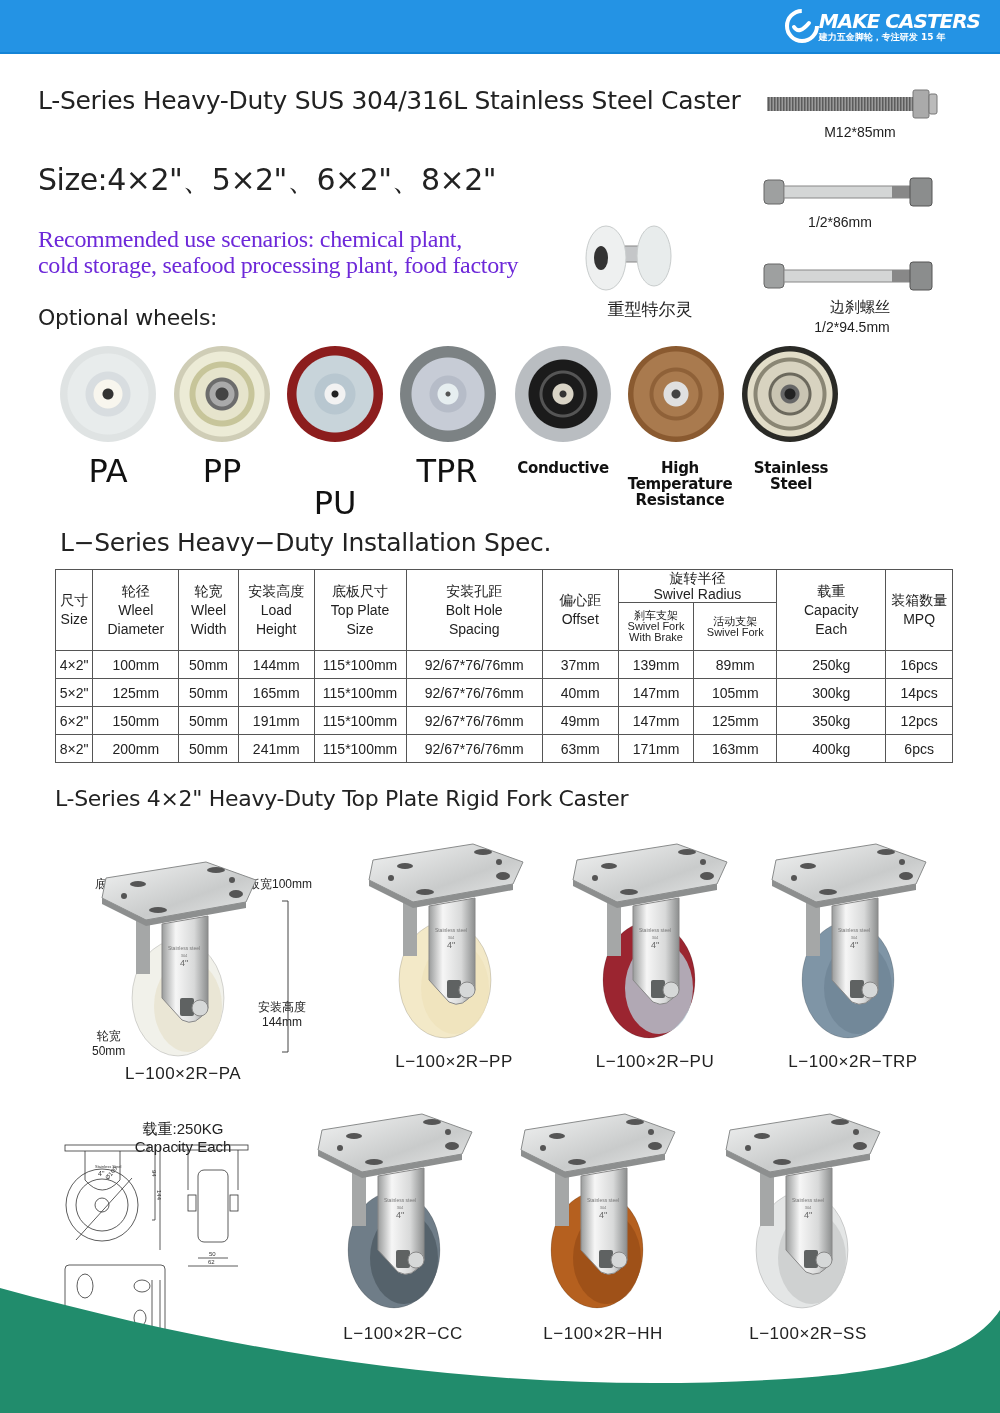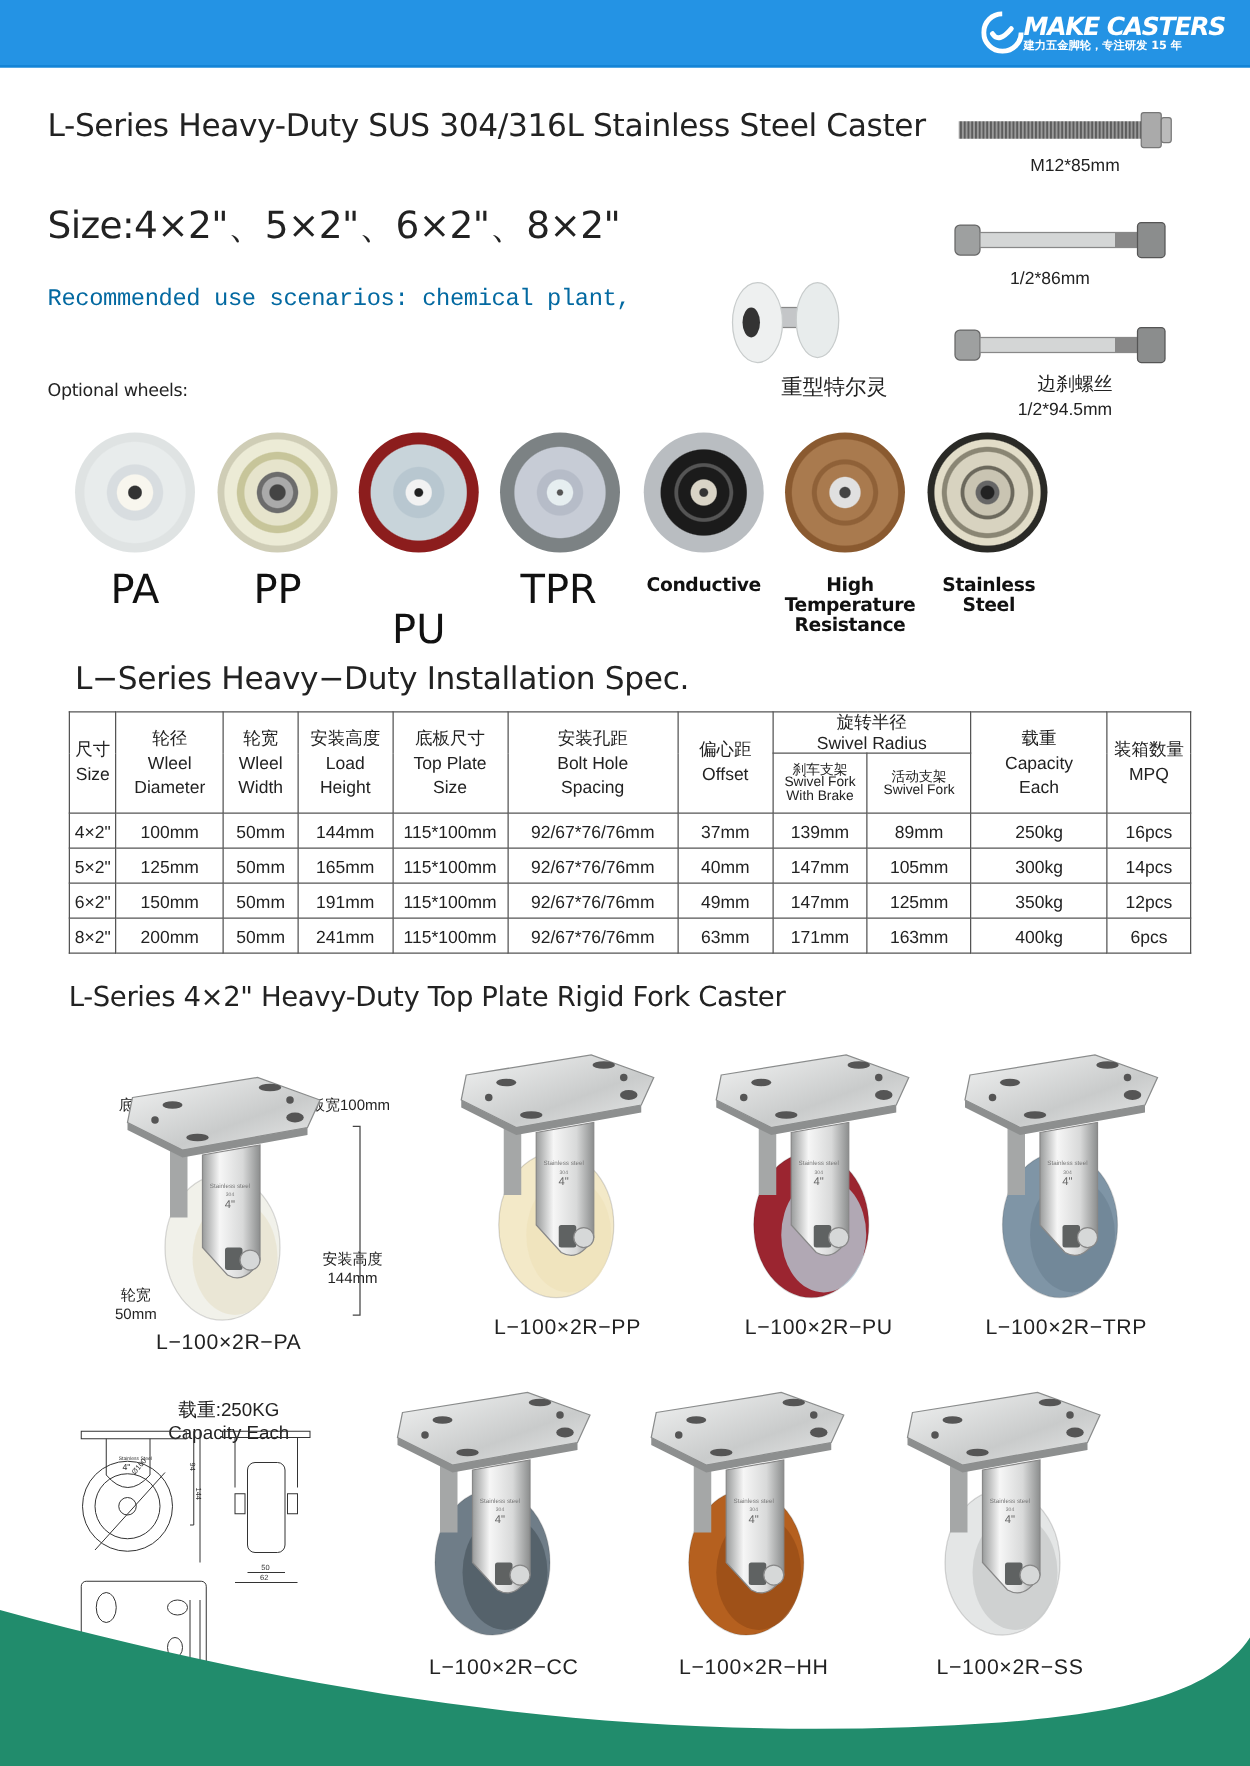--- a/index.html
+++ b/index.html
@@ -9,22 +9,22 @@
   .topbar { position: absolute; left: 0; top: 0; width: 1000px; height: 54px; background: #2493e4; border-bottom: 2px solid #1484d6; }
   .logo { position: absolute; right: 20px; top: 9px; display: flex; align-items: center; gap: 0; color: #fff; }
   .logo-mark { width: 34px; height: 34px; position: relative; }
   .logo-text { display: flex; flex-direction: column; line-height: 1; }
   .logo-name { font-family: "DejaVu Sans", sans-serif; font-size: 20px; font-weight: bold; font-style: italic; letter-spacing: -1px; }
   .logo-tag { font-family: "DejaVu Sans", sans-serif; font-size: 9px; font-weight: bold; margin-top: 2px; }
 
   .abs { position: absolute; }
   .main-title { left: 38px; top: 86px; font-family: "DejaVu Sans", sans-serif; font-size: 25px; color: #222; letter-spacing: -0.3px; white-space: nowrap; }
   .size-line { left: 38px; top: 160px; font-family: "DejaVu Sans", sans-serif; font-size: 30px; color: #222; white-space: nowrap; letter-spacing: -0.5px; }
-  .scenario { left: 38px; top: 226px; font-family: Liberation Mono, monospace; font-size: 19px; line-height: 26px; color: #0369a1; white-space: nowrap; letter-spacing: -0.3px; }
-  .optional { left: 38px; top: 305px; font-family: "DejaVu Sans", sans-serif; font-size: 14px; color: #222; letter-spacing: -0.3px; }
+  .scenario { left: 38px; top: 226px; font-family: Liberation Serif, serif; font-size: 24px; line-height: 26px; color: #6d28d9; white-space: nowrap; letter-spacing: -0.3px; }
+  .optional { left: 38px; top: 305px; font-family: "DejaVu Sans", sans-serif; font-size: 22px; color: #222; letter-spacing: -0.3px; }
 
   .hw-label { font-size: 14px; color: #222; white-space: nowrap; text-align: center; }
   .bolt { position: absolute; }
 
   .wheel { position: absolute; width: 96px; height: 96px; border-radius: 50%; }
   .wheel-label { position: absolute; text-align: center; color: #111; white-space: nowrap; }
   .wheel-label.big { font-family: "DejaVu Sans", sans-serif; font-size: 32px; width: 100px; }
   .wheel-label.small { font-family: "DejaVu Sans", sans-serif; font-size: 15px; font-weight: bold; line-height: 16px; width: 120px; letter-spacing: -0.3px; }
 
   .spec-title { left: 60px; top: 528px; font-family: "DejaVu Sans", sans-serif; font-size: 25px; color: #222; letter-spacing: -0.3px; white-space: nowrap; }
@@ -61,20 +61,21 @@
       <span class="logo-name">MAKE CASTERS</span>
       <span class="logo-tag">建力五金脚轮，专注研发 15 年</span>
     </div>
   </div>
 </div>
 
 <div class="abs main-title">L-Series Heavy-Duty SUS 304/316L Stainless Steel Caster</div>
 <div class="abs size-line">Size:4×2"、5×2"、6×2"、8×2"</div>
 <div class="abs scenario">
   <div>Recommended use scenarios: chemical plant,</div>
+  <div>cold storage, seafood processing plant, food factory</div>
 </div>
 <div class="abs optional">Optional wheels:</div>
 
 <div class="bolt" style="left:765px; top:86px;">
   <svg width="180" height="36" viewBox="0 0 180 36">
     <defs>
         <pattern id="thr" width="3" height="14" patternUnits="userSpaceOnUse">
           <rect width="3" height="14" fill="#9a9a9a"></rect>
           <rect width="1.5" height="14" fill="#5c5c5c"></rect>
         </pattern>
@@ -108,21 +109,21 @@
 <div class="abs hw-label" style="left:792px; top:319px; width:120px;">1/2*94.5mm</div>
 
 <div class="bolt" style="left:584px; top:212px;">
   <svg width="92" height="86" viewBox="0 0 92 86">
     <rect x="30" y="34" width="30" height="16" fill="#c4c6c8" stroke="#888"></rect>
     <ellipse cx="70" cy="44" rx="17" ry="30" fill="#e8ecec" stroke="#c8cccc"></ellipse>
     <ellipse cx="22" cy="46" rx="20" ry="32" fill="#eef0f0" stroke="#c8cccc"></ellipse>
     <ellipse cx="17" cy="46" rx="7" ry="12" fill="#333"></ellipse>
   </svg>
 </div>
-<div class="abs hw-label" style="left:590px; top:298px; width:120px; font-family:Liberation Serif, serif; font-size:17px;text-align:right;">重型特尔灵</div>
+<div class="abs hw-label" style="left:590px; top:298px; width:120px; font-family:Liberation Serif, serif; font-size:17px;">重型特尔灵</div>
 
 <div class="wheel" style="left:60px; top:346px; background: radial-gradient(circle, #333 0 5px, #f8f6ee 6px 14px, #d8dde0 15px 22px, #e8ecec 23px 40px, #dfe3e3 41px 48px);"></div>
 <div class="wheel-label big" style="left:58px; top:452px;">PA</div>
 
 <div class="wheel" style="left:174px; top:346px; background: radial-gradient(circle, #444 0 6px, #aaa 7px 12px, #6c6c6c 13px 16px, #e6e4cc 17px 26px, #c7c59a 27px 32px, #ecebd6 33px 42px, #cfcdb6 43px 48px);"></div>
 <div class="wheel-label big" style="left:172px; top:452px;">PP</div>
 
 <div class="wheel" style="left:287px; top:346px; background: radial-gradient(circle, #222 0 3px, #f2f2f2 4px 10px, #b8c7d0 11px 20px, #c8d4da 21px 38px, #8c1d1d 39px 48px);"></div>
 <div class="wheel-label big" style="left:285px; top:452px;margin-top:32px;">PU</div>
 

